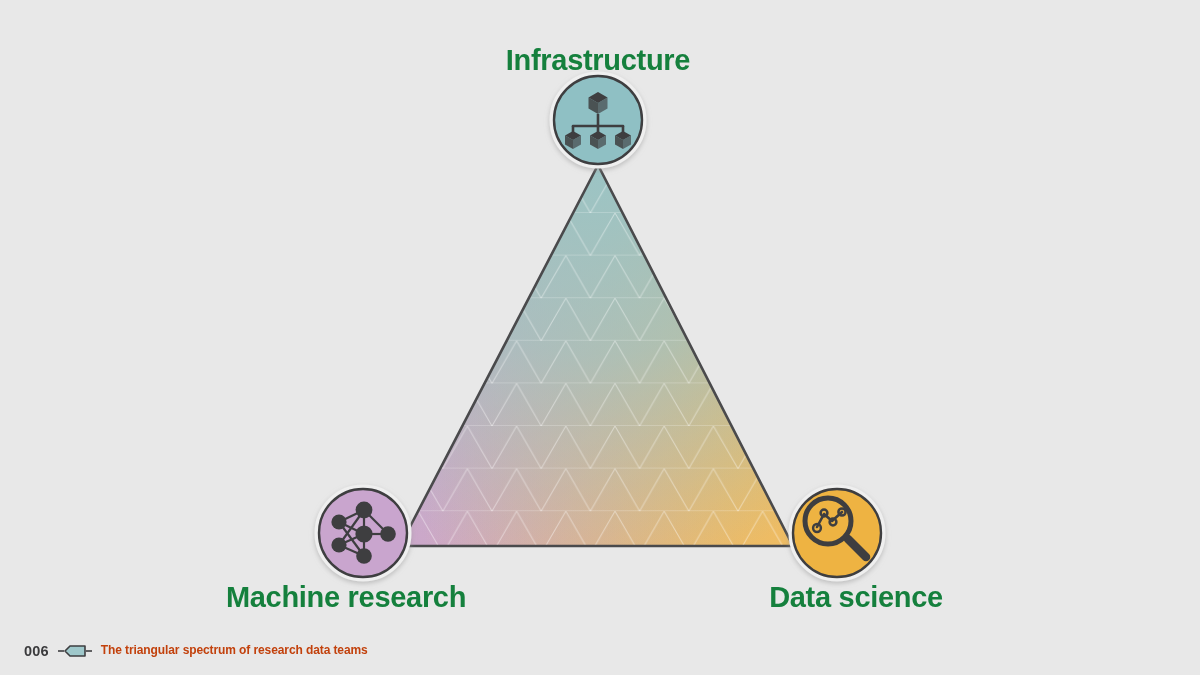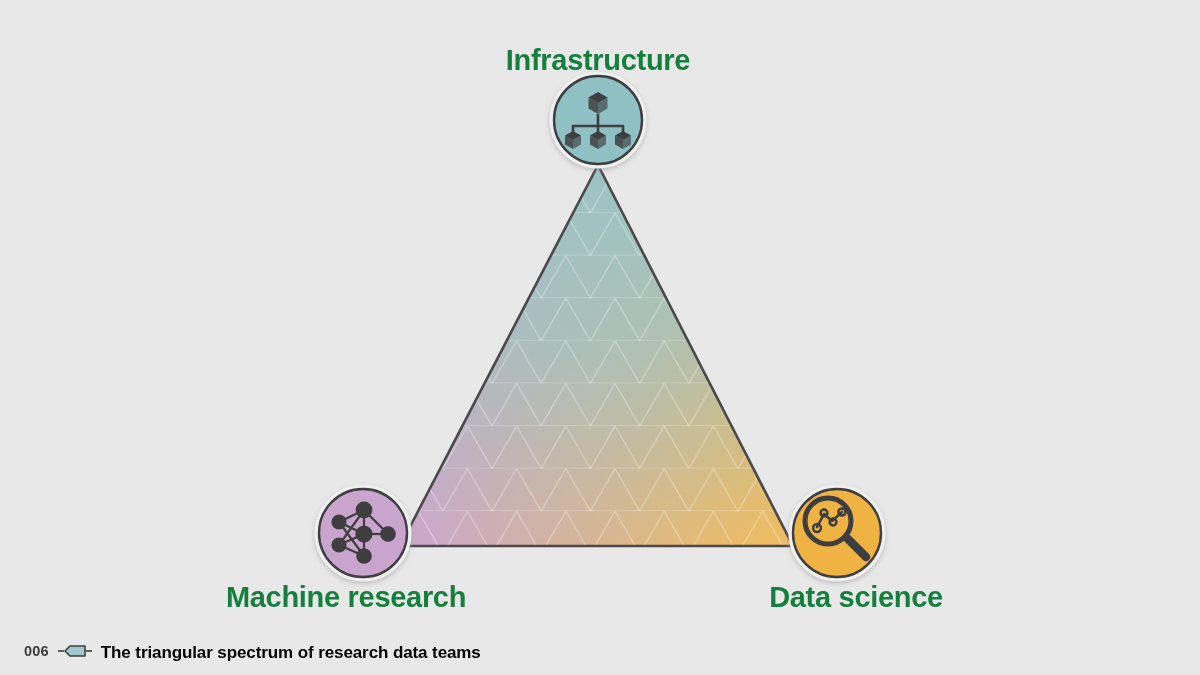--- a/index.html
+++ b/index.html
@@ -63,23 +63,23 @@
   }
   #footer-number {
     font-family: "Liberation Sans", sans-serif;
     font-size: 14.5px;
     font-weight: bold;
     color: #3b3b3d;
     letter-spacing: 0.2px;
   }
   #footer-caption {
     font-family: "Liberation Sans", sans-serif;
-    font-size: 17px;
+    font-size: 12px;
     font-weight: bold;
-    color: #000000;
+    color: #c2410c;
     letter-spacing: -0.1px;
   }
   #footer-tag-icon {
     display: block;
     margin: 0 1px;
   }
 </style>
 </head>
 <body>
 

